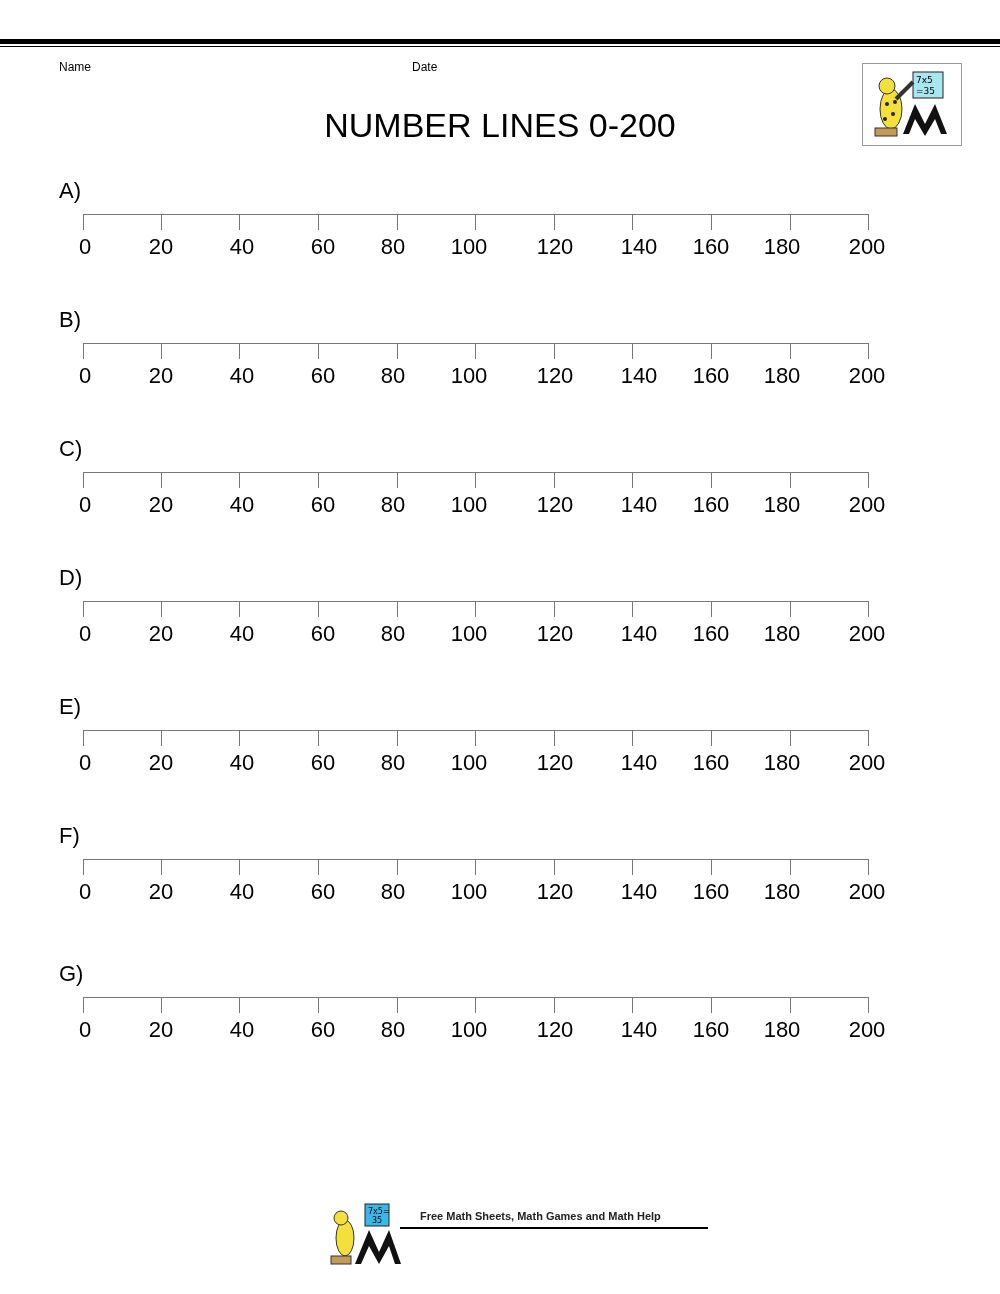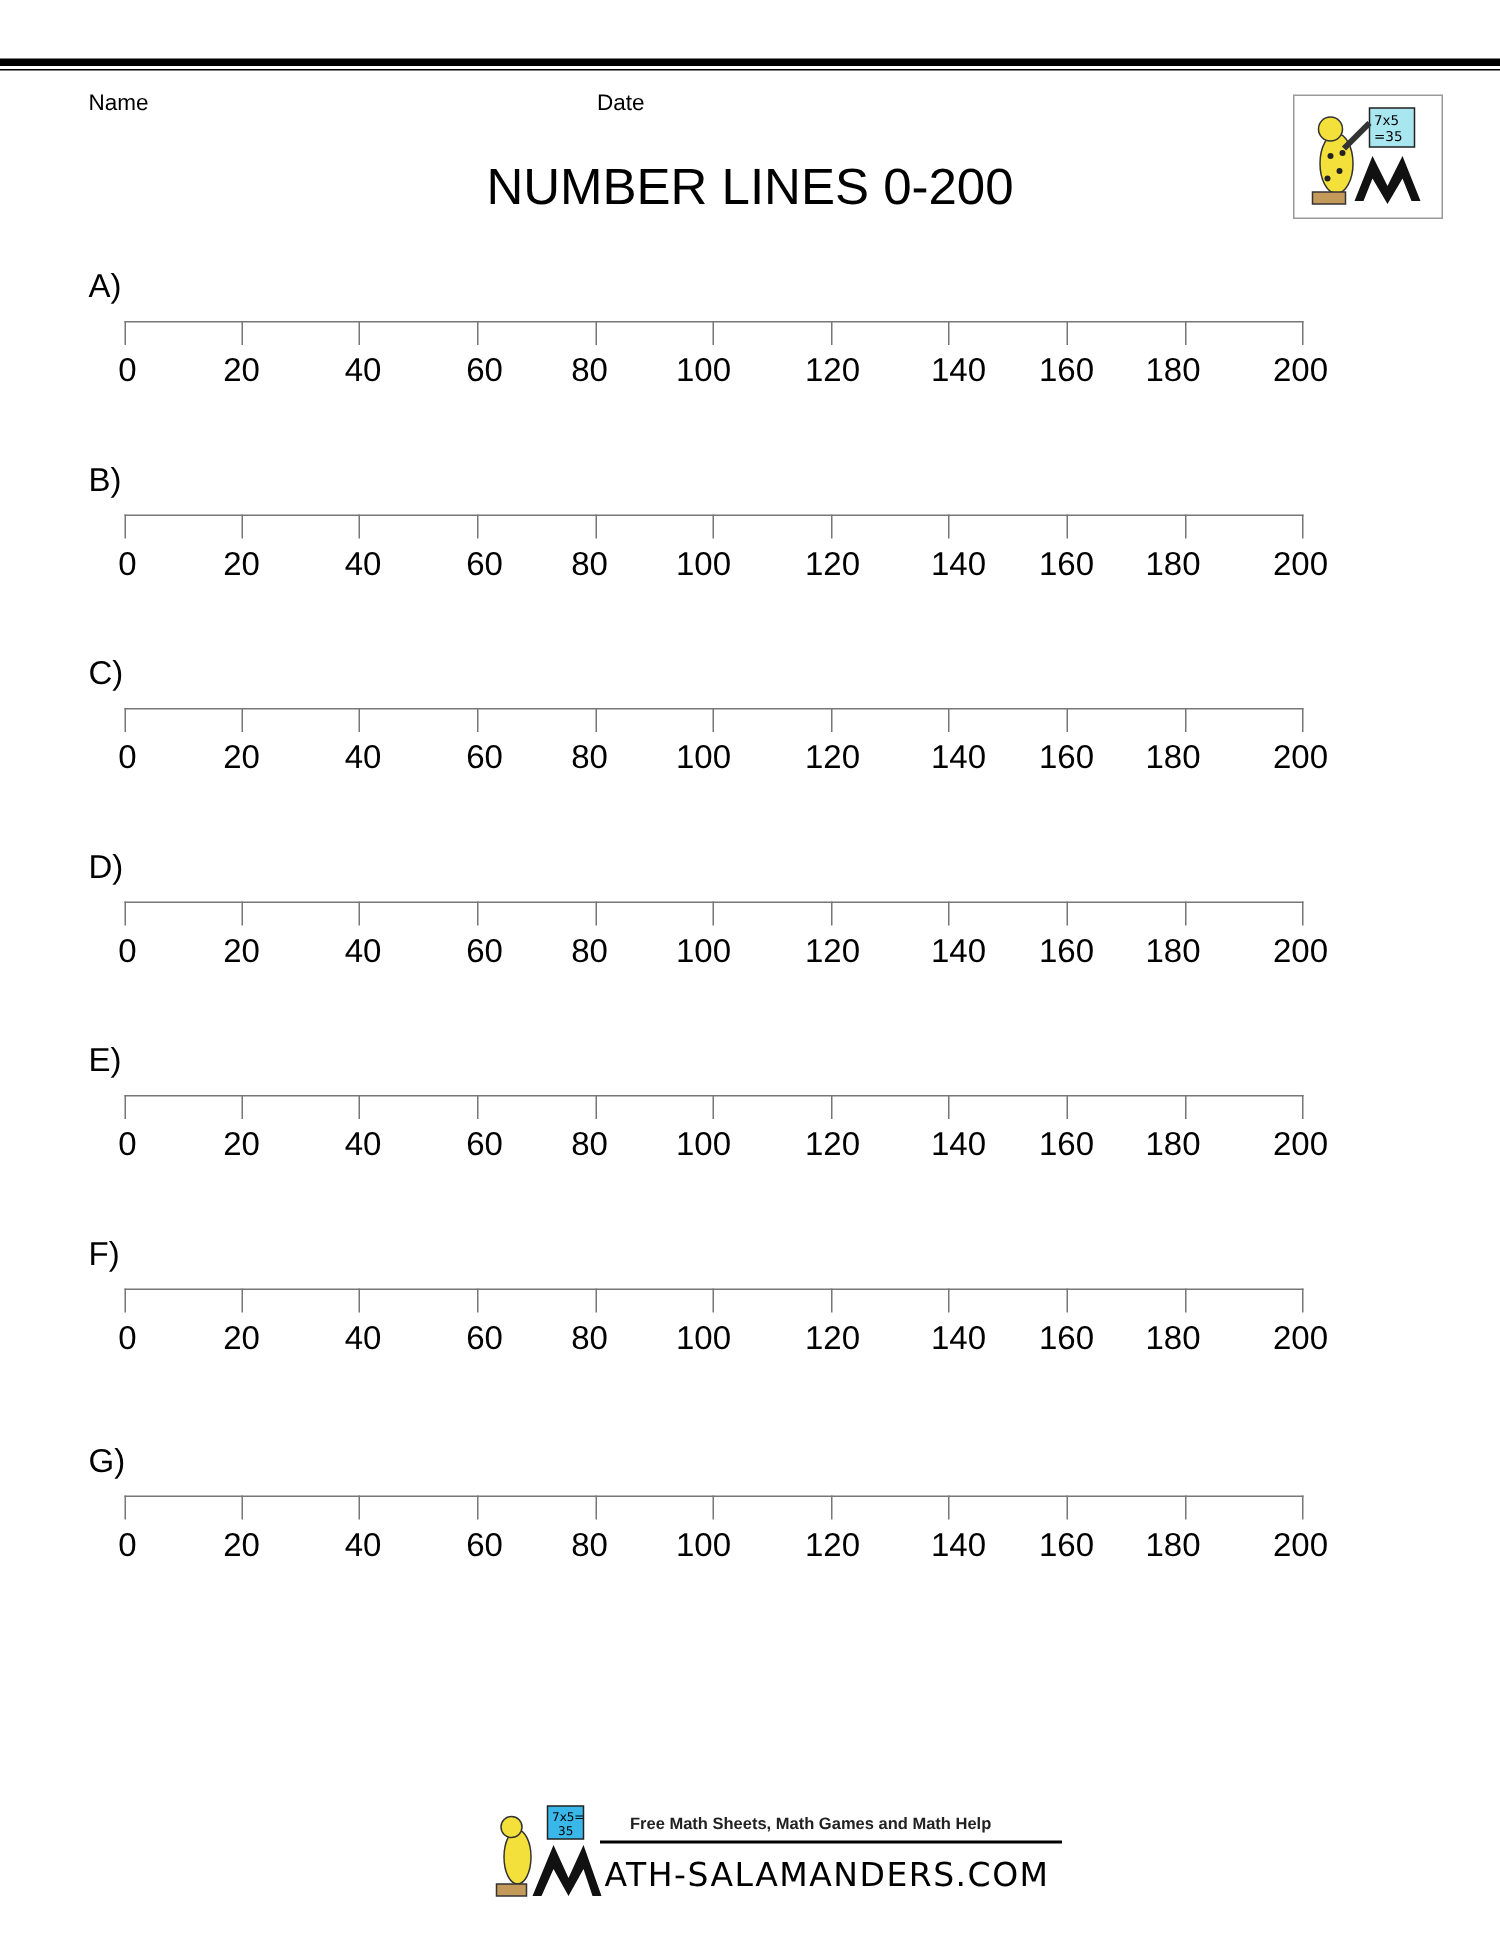--- a/index.html
+++ b/index.html
@@ -1,39 +1,39 @@
 <!DOCTYPE html>
 <html><head>
 <meta charset="utf-8">
 <style>
   html, body { margin:0; padding:0; background:#ffffff; }
   body { width:1000px; height:1294px; position:relative; overflow:hidden; font-family:"Liberation Sans", "DejaVu Sans", sans-serif; color:#000; }
   .topbar { position:absolute; left:0; top:39px; width:1000px; height:5px; background:#000; }
   .topbar2 { position:absolute; left:0; top:46px; width:1000px; height:1px; background:#000; }
-  .field-label { position:absolute; top:60px; font-size:15px; }
+  .field-label { position:absolute; top:60px; font-size:12px; }
   .title { position:absolute; left:0; width:1000px; top:106px; text-align:center; font-size:34px; }
   .title span { text-decoration-thickness:2px; text-underline-offset:5px; }
   .logo { position:absolute; left:862px; top:63px; width:100px; height:83px; border:1px solid #999; box-sizing:border-box; background:#fff; }
   .row-label { position:absolute; left:59px; font-size:22px; }
   .axis { position:absolute; left:83px; width:786px; height:1px; background:#777; }
   .tick { position:absolute; width:1px; height:16px; background:#777; }
   .tick-label { position:absolute; font-size:22px; transform:translateX(-50%); white-space:nowrap; }
   .footer { position:absolute; left:325px; top:1200px; width:390px; height:70px; }
   .footer-tag { position:absolute; left:95px; top:10px; font-size:11px; font-weight:bold; color:#222; }
   .footer-rule { position:absolute; left:75px; top:27px; width:308px; height:2px; background:#000; }
   .footer-site { position:absolute; left:78px; top:38px; font-size:22px; letter-spacing:1px; font-family:"DejaVu Sans", sans-serif; }
 </style>
 </head>
 <body>
 
 <div class="topbar"></div>
 <div class="topbar2"></div>
 
 <div class="field-label" style="left:59px">Name</div>
-<div class="field-label" style="left:398px">Date</div>
+<div class="field-label" style="left:412px">Date</div>
 
 <div class="title"><span>NUMBER LINES 0-200</span></div>
 
 <div class="logo">
   <svg width="98" height="81" viewBox="0 0 98 81">
     <polygon points="40,70 52,40 62,60 72,40 84,70 78,70 72,55 62,72 52,55 46,70" fill="#111"></polygon>
     <rect x="50" y="8" width="30" height="26" fill="#a8e6f0" stroke="#222"></rect>
     <text x="53" y="19" font-size="9" font-family="DejaVu Sans, sans-serif">7x5</text>
     <text x="53" y="30" font-size="9" font-family="DejaVu Sans, sans-serif">=35</text>
     <ellipse cx="28" cy="45" rx="11" ry="20" fill="#f4e03a" stroke="#333"></ellipse>
@@ -223,14 +223,13 @@
     <rect x="40" y="4" width="24" height="22" fill="#39b7e8" stroke="#222"></rect>
     <text x="43" y="14" font-size="8" font-family="DejaVu Sans, sans-serif">7x5=</text>
     <text x="47" y="23" font-size="8" font-family="DejaVu Sans, sans-serif">35</text>
     <ellipse cx="20" cy="38" rx="9" ry="18" fill="#f4e03a" stroke="#333"></ellipse>
     <circle cx="16" cy="18" r="7" fill="#f4e03a" stroke="#333"></circle>
     <polygon points="30,64 44,30 54,52 64,30 76,64 70,64 64,46 54,64 44,46 36,64" fill="#111"></polygon>
     <rect x="6" y="56" width="20" height="8" fill="#c49a5a" stroke="#333"></rect>
   </svg>
   <div class="footer-tag">Free Math Sheets, Math Games and Math Help</div>
   <div class="footer-rule"></div>
-  <div class="footer-site">ATH-SALAMANDERS.COM</div>
 </div>
 
 </body></html>

